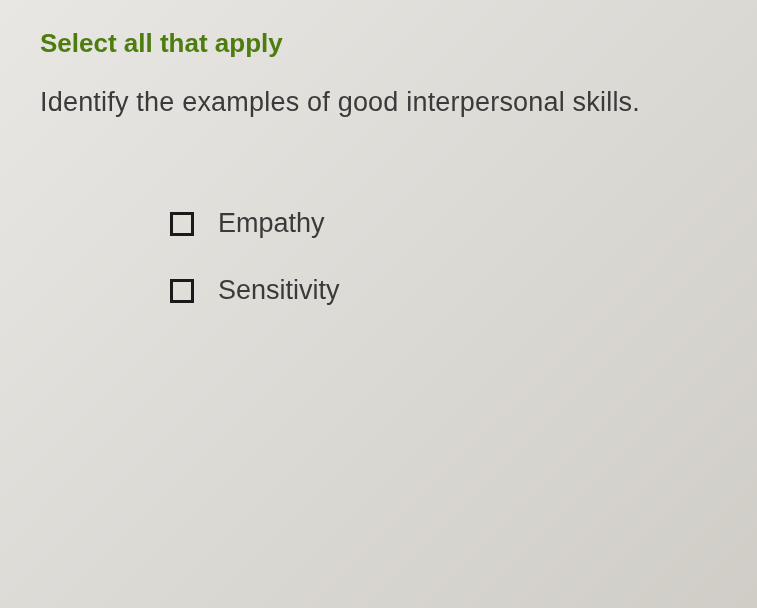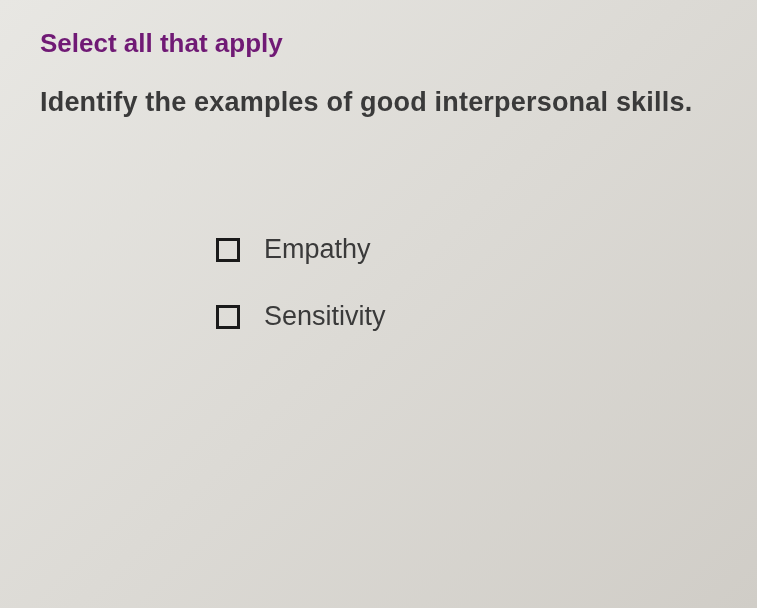--- a/index.html
+++ b/index.html
@@ -11,39 +11,38 @@
       width: 757px;
       height: 608px;
       background: linear-gradient(135deg, #e8e7e3 0%, #dcdad5 50%, #d0cdc7 100%);
       font-family: -apple-system, BlinkMacSystemFont, "Segoe UI", Helvetica, Arial, sans-serif;
       padding: 28px 40px;
       color: #2a2a2a;
     }
     .heading {
       font-size: 26px;
       font-weight: 700;
-      color: #701a75;
+      color: #4d7c0f;
       margin-bottom: 28px;
     }
     .question {
       font-size: 27px;
-      font-weight: 700;
+      font-weight: 400;
       color: #3a3a3a;
-      margin-bottom: 116px;
+      margin-bottom: 90px;
       letter-spacing: 0.2px;
     }
     .options {
       padding-left: 130px;
     }
     .option {
       display: flex;
       align-items: center;
       margin-bottom: 36px;
       cursor: pointer;
-      margin-left: 46px;
     }
     .checkbox {
       width: 24px;
       height: 24px;
       border: 3px solid #1a1a1a;
       background: transparent;
       margin-right: 24px;
       flex-shrink: 0;
     }
     .option-label {

